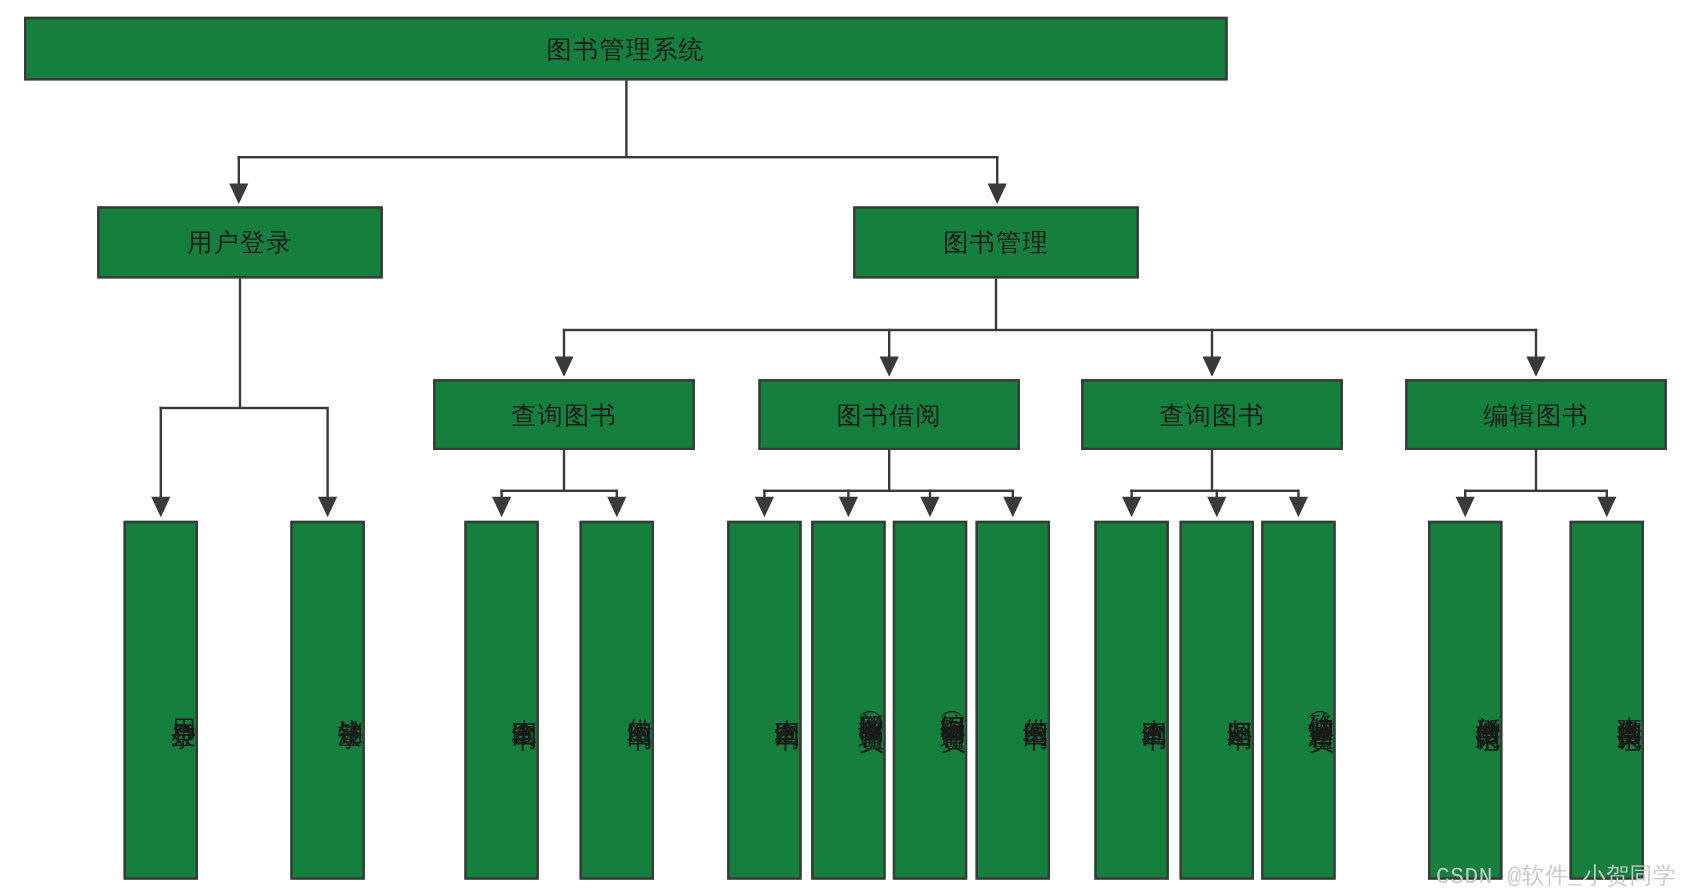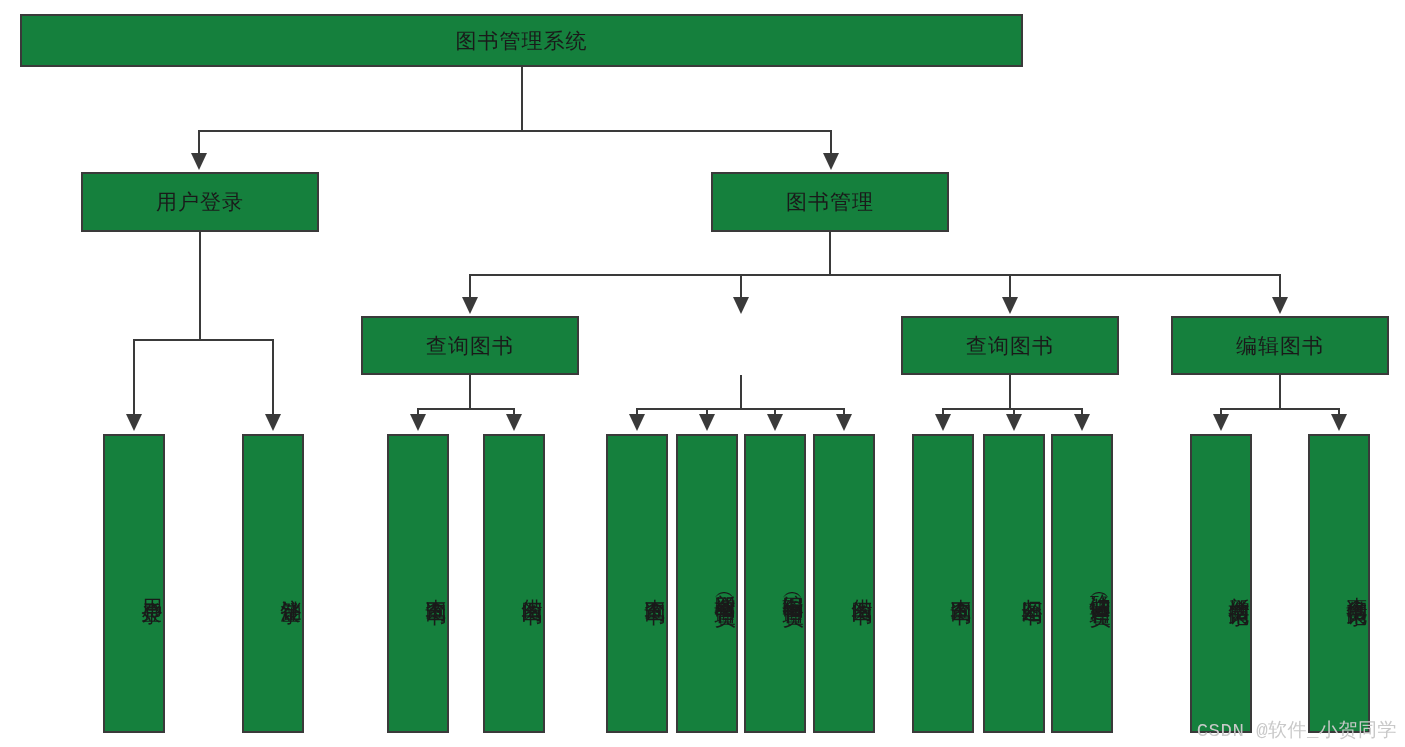--- a/index.html
+++ b/index.html
@@ -114,20 +114,23 @@
   <div class="conn-v" style="left:740px; top:274px; width:2px; height:26px;"></div>
   <div class="arrow-down" style="left:733px; top:297px;"></div>
   <div class="conn-v" style="left:1009px; top:274px; width:2px; height:26px;"></div>
   <div class="arrow-down" style="left:1002px; top:297px;"></div>
   <div class="conn-v" style="left:1279px; top:274px; width:2px; height:26px;"></div>
   <div class="arrow-down" style="left:1272px; top:297px;"></div>
 
   <div class="node horiz" style="left:361px; top:316px; width:218px; height:59px;">
     <span class="label">查询图书</span>
   </div>
+  <div class="node horiz" style="left:632px; top:316px; width:218px; height:59px;">
+    <span class="label">图书借阅</span>
+  </div>
   <div class="node horiz" style="left:901px; top:316px; width:218px; height:59px;">
     <span class="label">查询图书</span>
   </div>
   <div class="node horiz" style="left:1171px; top:316px; width:218px; height:59px;">
     <span class="label">编辑图书</span>
   </div>
 
   <div class="conn-v" style="left:469px; top:375px; width:2px; height:34px;"></div>
   <div class="conn-h" style="left:417px; top:408px; width:97px; height:2px;"></div>
   <div class="conn-v" style="left:417px; top:408px; width:2px; height:9px;"></div>

